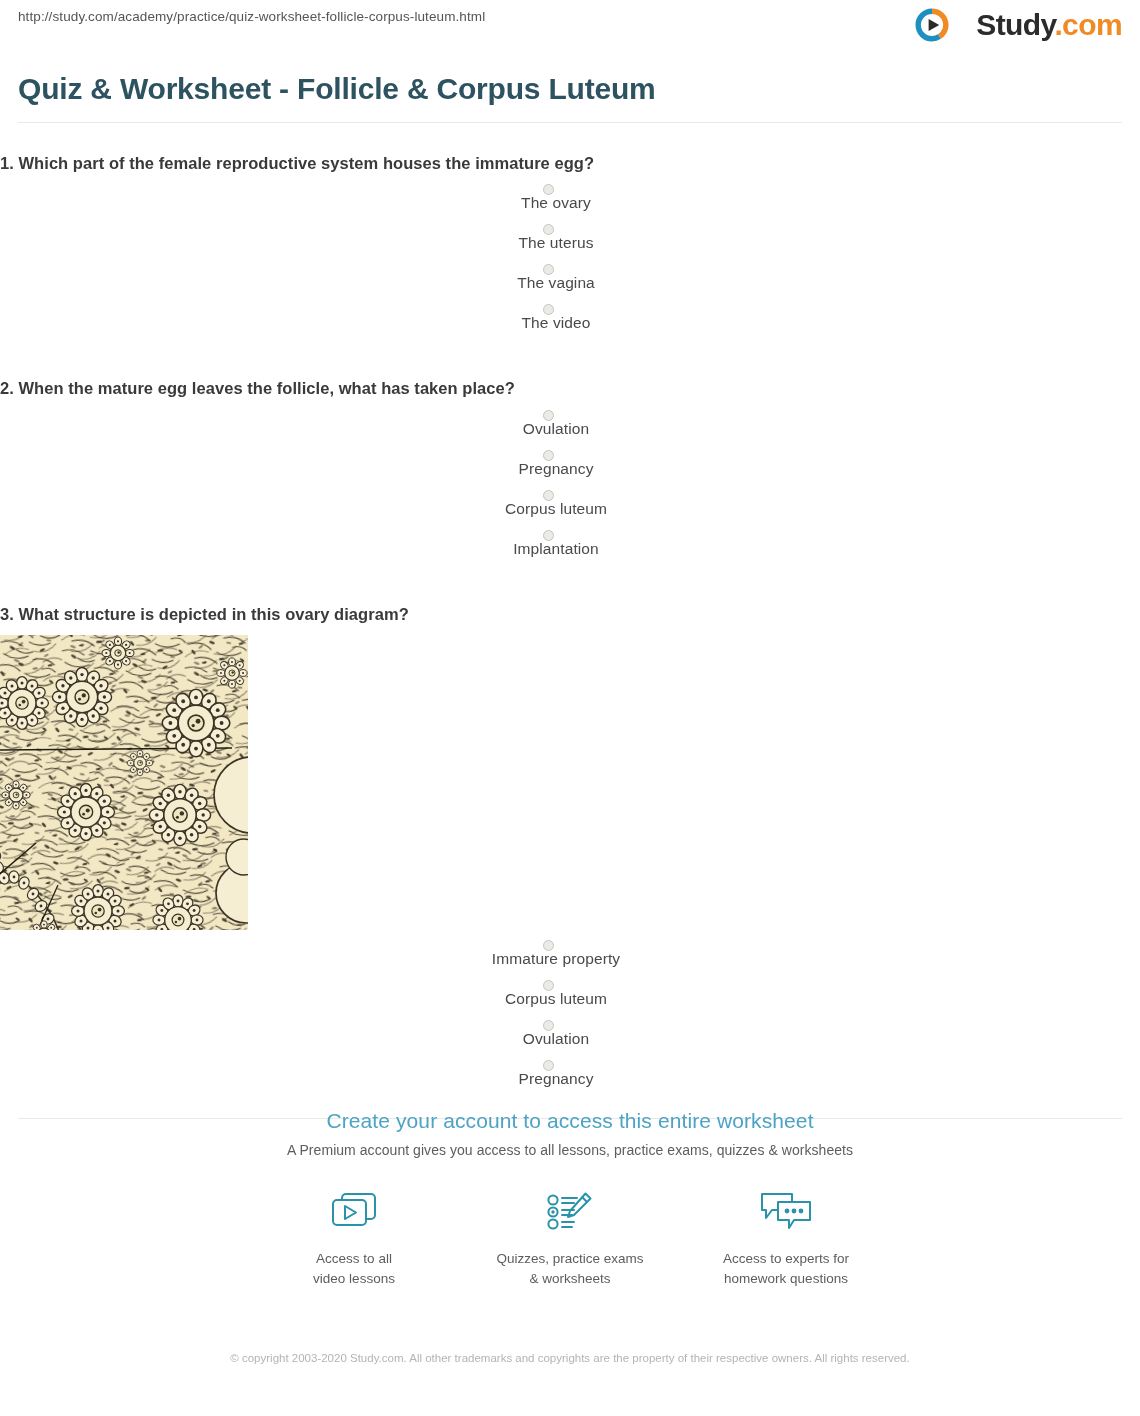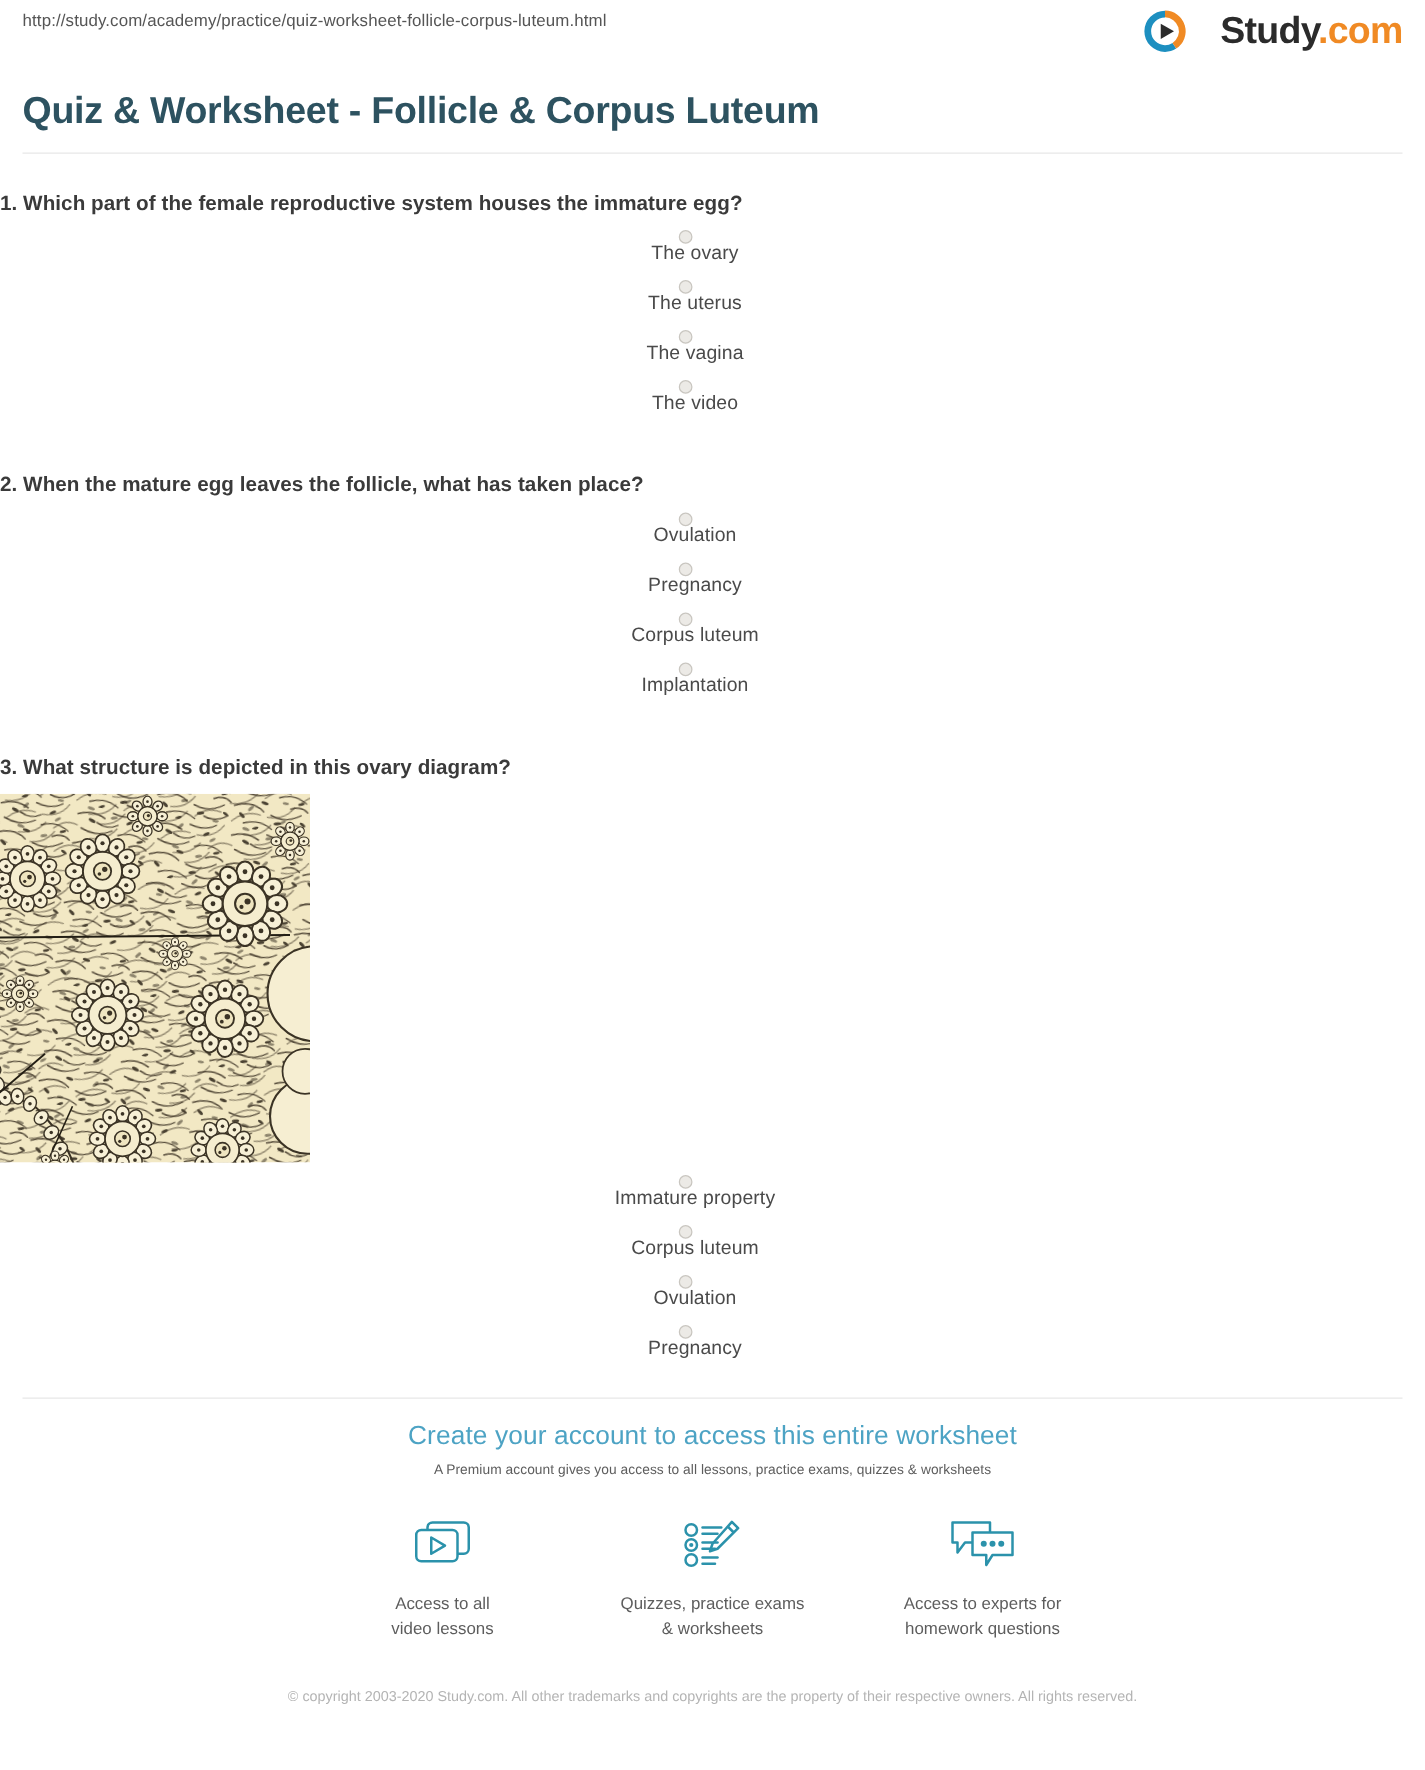--- a/index.html
+++ b/index.html
@@ -138,36 +138,36 @@
     line-height: 1;
     letter-spacing: 0.1px;
   }
 
   .q-gap { height: 23px; }
 
   
   .cta {
     position: absolute;
     left: 0;
-    top: 1136px;
+    top: 1108px;
     width: 1140px;
     text-align: center;
   }
 
   .cta-heading {
     font-size: 21px;
     color: #4da3c4;
     font-weight: 400;
     letter-spacing: 0.1px;
     line-height: 1.2;
   }
 
   .cta-sub {
     margin-top: 9px;
-    font-size: 11px;
+    font-size: 14px;
     color: #5d5d5d;
     letter-spacing: 0.05px;
   }
 
   .features {
     margin-top: 30px;
     display: flex;
     justify-content: center;
     gap: 0px;
     align-items: center;

